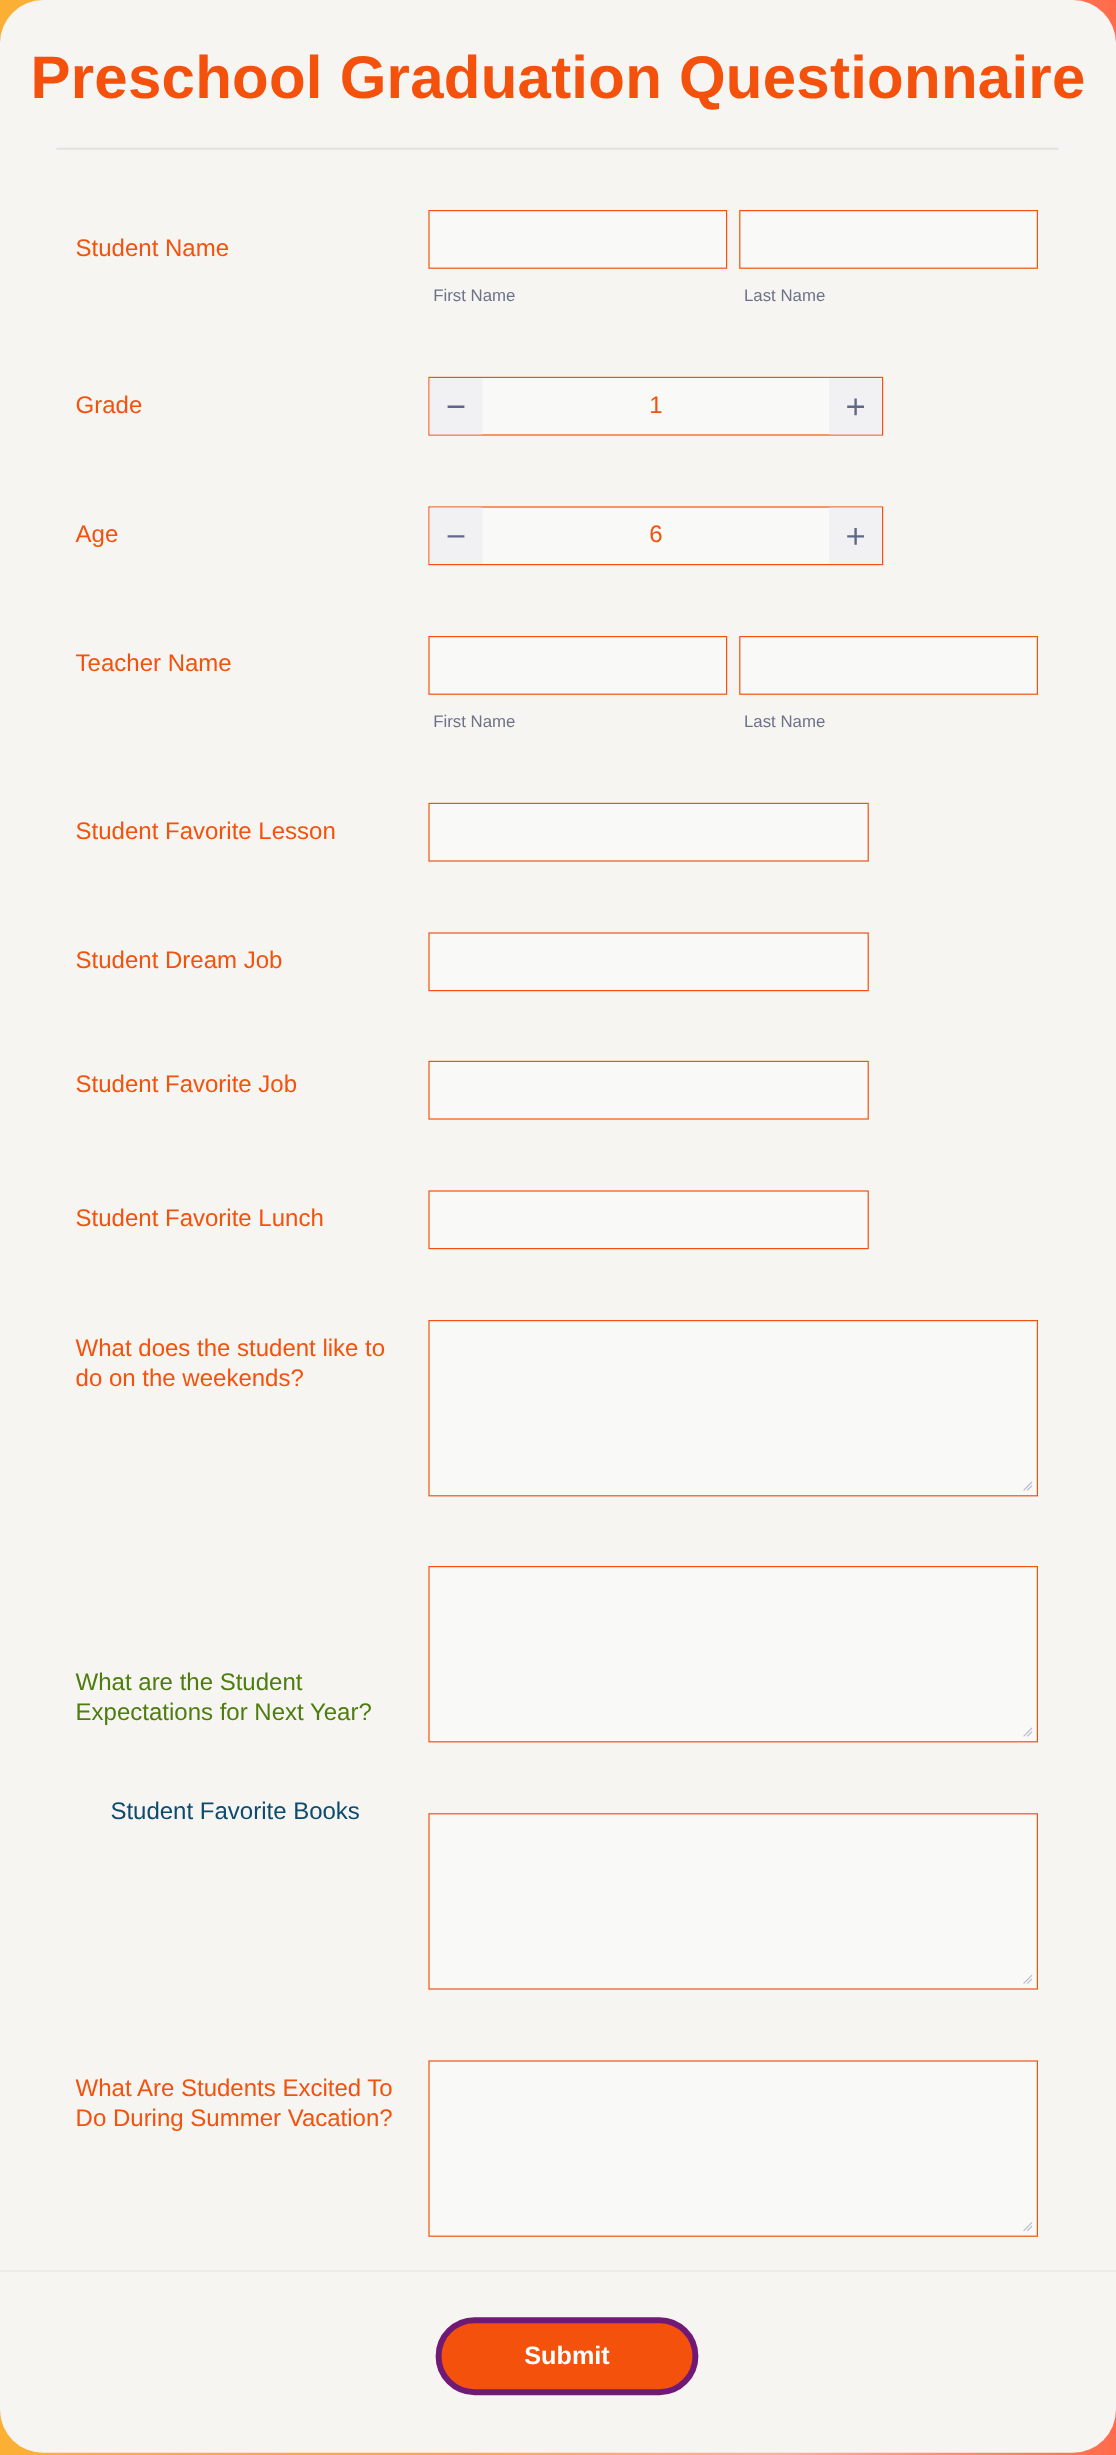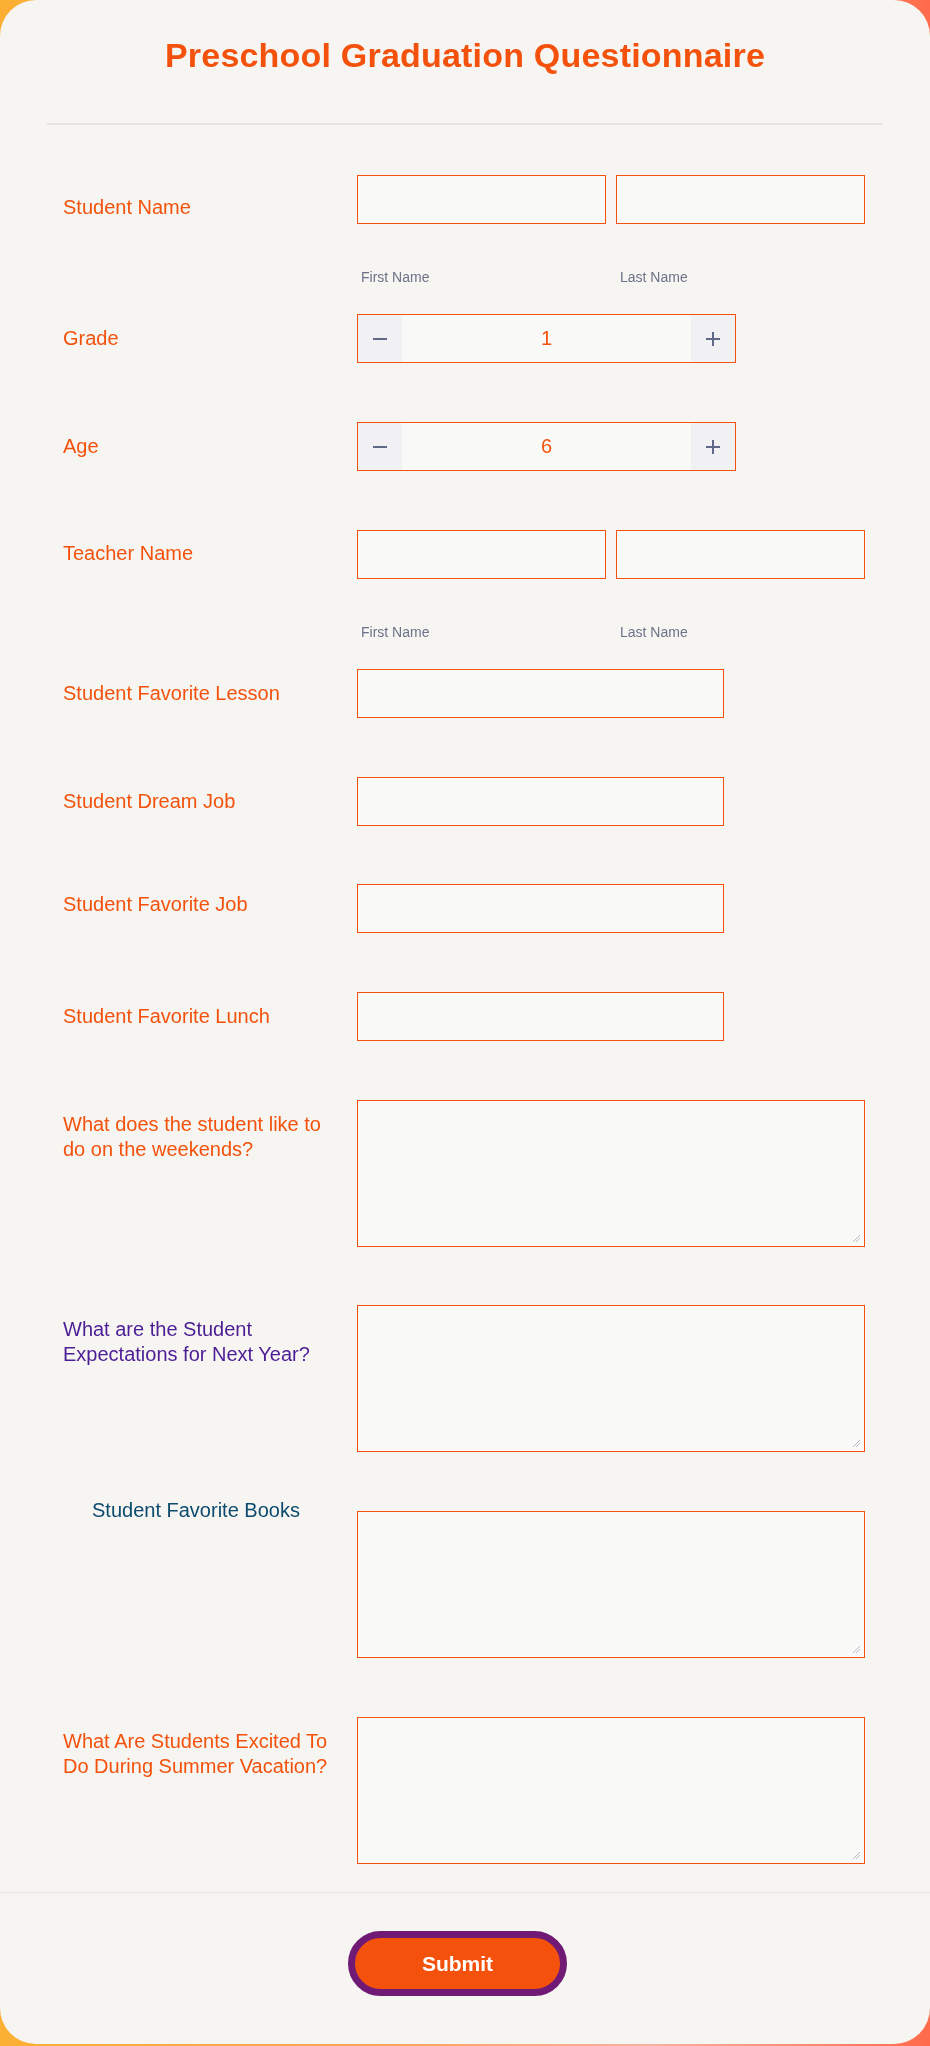--- a/index.html
+++ b/index.html
@@ -8,54 +8,54 @@
     background: linear-gradient(90deg, #fbb034 0%, #fda35a 40%, #f9b0a0 70%, #ff6b4a 100%);
     font-family: "Liberation Sans", "DejaVu Sans", sans-serif;
     position: relative;
   }
   .card {
     position: absolute; left: 0; top: 0; width: 930px; height: 2044px;
     background: #f6f5f2; border-radius: 36px;
   }
   .title {
     position: absolute; left: 0; top: 36px; width: 930px; text-align: center;
-    font-size: 34px; font-weight: bold; letter-spacing: 0.2px;
+    font-size: 50px; font-weight: bold; letter-spacing: 0.2px;
   }
   .divider {
     position: absolute; left: 47px; width: 835px; height: 2px; background: #e4e3e6;
   }
   .label {
     position: absolute; left: 63px; width: 285px; font-size: 20px; line-height: 25px;
   }
   .input {
     position: absolute; height: 49px; background: #f9f9f8;
     border: 1.5px solid #f4520c; outline: none;
   }
   .sublabel {
-    position: absolute; font-size: 14px; color: #6c7288; margin-top: 31px;
+    position: absolute; font-size: 14px; color: #6c7288;
   }
   .spinner {
     position: absolute; left: 357px; width: 379px; height: 49px;
     border: 1.5px solid #f4520c; background: #f9f9f8; display: flex;
   }
   .spin-btn {
     width: 44px; height: 100%; background: #f1f1f3; display: flex;
     align-items: center; justify-content: center; cursor: pointer;
   }
   .spin-val {
     flex: 1; text-align: center; font-size: 20px; line-height: 46px;
   }
   .textarea {
     position: absolute; left: 357px; width: 508px; height: 147px;
     background: #f9f9f8; border: 1.5px solid #f4520c;
   }
   .grip { position: absolute; right: 3px; bottom: 3px; width: 10px; height: 10px; }
   .submit {
-    position: absolute; left: 348px; top: 1931px; width: 219px; height: 65px;
-    border-radius: 33px; border: 7px solid #701a75; color: #fff;
+    position: absolute; left: 363px; top: 1931px; width: 219px; height: 65px;
+    border-radius: 33px; border: 5px solid #701a75; color: #fff;
     font-size: 21px; font-weight: bold; display: flex; align-items: center; justify-content: center;
     cursor: pointer;
   }
 </style>
 </head>
 <body>
 
 <div class="card">
 
   <h1 class="title" style="color:#f4520c;">Preschool Graduation Questionnaire</h1>
@@ -118,21 +118,21 @@
   <input class="input" style="left: 357px; top: 992px; width: 367px;" value="">
 
   <div class="label" style="top:1112px;color:#f4520c;">What does the student like to do on the weekends?</div>
   <div class="textarea" style="top:1100px;">
     <svg class="grip" viewBox="0 0 10 10">
         <line x1="2" y1="9" x2="9" y2="2" stroke="#b7bccb" stroke-width="1"></line>
         <line x1="5" y1="9" x2="9" y2="5" stroke="#b7bccb" stroke-width="1"></line>
       </svg>
   </div>
 
-  <div class="label" style="top:1317px;color:#4c1d95;">What are the Student Expectations for Next Year?</div>
+  <div class="label" style="top:1390px;color:#4d7c0f;">What are the Student Expectations for Next Year?</div>
   <div class="textarea" style="top:1305px;">
     <svg class="grip" viewBox="0 0 10 10">
         <line x1="2" y1="9" x2="9" y2="2" stroke="#b7bccb" stroke-width="1"></line>
         <line x1="5" y1="9" x2="9" y2="5" stroke="#b7bccb" stroke-width="1"></line>
       </svg>
   </div>
 
   <div class="label" style="top:1498px;color:#0c4a6e;margin-left:29px;">Student Favorite Books</div>
   <div class="textarea" style="top:1511px;">
     <svg class="grip" viewBox="0 0 10 10">

